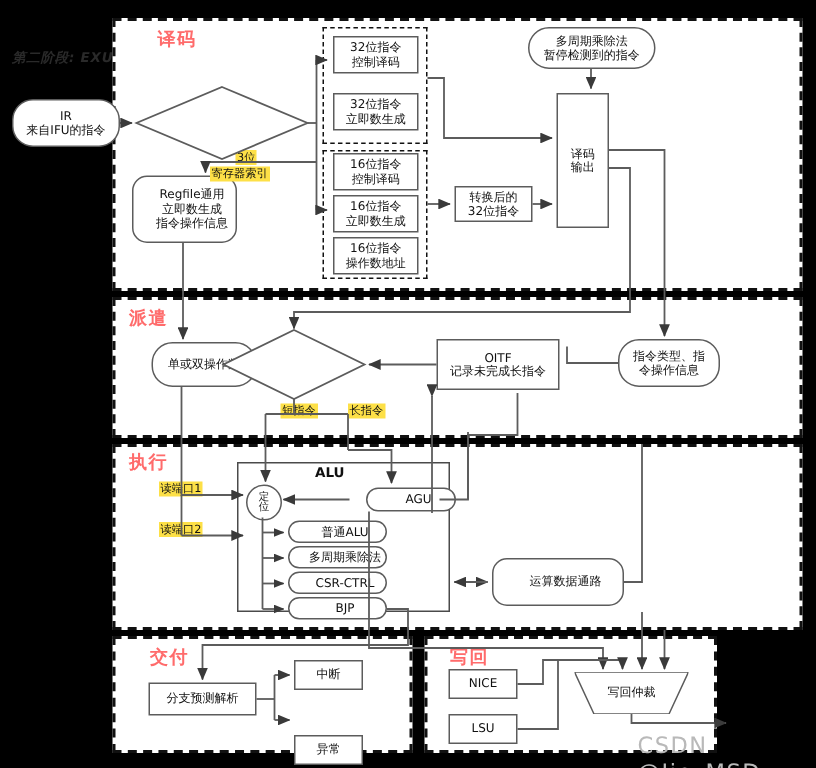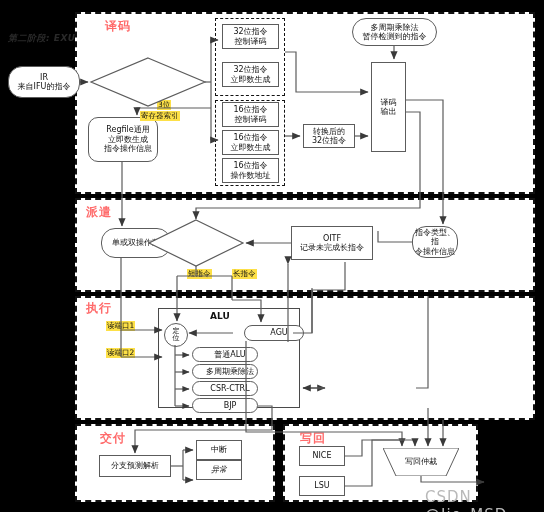--- a/index.html
+++ b/index.html
@@ -100,21 +100,21 @@
 
   <div class="box pill" style="left:101px;top:228px;width:70px;height:30px;">
     <span>单或双操作数</span>
   </div>
 
   <div class="box" style="left:291px;top:226px;width:82px;height:34px;flex-direction:column;">
     <span>OITF</span>
     <span>记录未完成长指令</span>
   </div>
 
-  <div class="box pill" style="left:412px;top:226px;width:46px;height:32px;flex-direction:column;">
+  <div class="box pill" style="left:412px;top:226px;width:68px;height:32px;flex-direction:column;">
     <span>指令类型、指</span>
     <span>令操作信息</span>
   </div>
 
   <div class="tag" style="left:187px;top:269px;">短指令</div>
   <div class="tag" style="left:232px;top:269px;">长指令</div>
 
   <div class="box group" style="left:158px;top:308px;width:142px;height:100px;"></div>
   <div class="alu-title" style="left:210px;top:311px;">ALU</div>
 
@@ -133,31 +133,34 @@
   <div class="box round" style="left:192px;top:364px;width:66px;height:15px;">
     <span>多周期乘除法</span>
   </div>
   <div class="box round" style="left:192px;top:381px;width:66px;height:15px;">
     <span>CSR-CTRL</span>
   </div>
   <div class="box round" style="left:192px;top:398px;width:66px;height:15px;">
     <span>BJP</span>
   </div>
 
+  <div class="box round" style="left:328px;top:372px;width:88px;height:32px;">
+    <span>运算数据通路</span>
+  </div>
 
   <div class="tag" style="left:106px;top:321px;">读端口1</div>
   <div class="tag" style="left:106px;top:348px;">读端口2</div>
 
   <div class="box" style="left:99px;top:455px;width:72px;height:22px;">
     <span>分支预测解析</span>
   </div>
   <div class="box" style="left:196px;top:440px;width:46px;height:20px;">
     <span>中断</span>
   </div>
-  <div class="box" style="left:196px;top:460px;width:46px;height:20px;font-style:italic;">
+  <div class="box" style="left:196px;top:490px;width:46px;height:20px;">
     <span>异常</span>
   </div>
 
   <div class="box" style="left:299px;top:446px;width:46px;height:20px;">
     <span>NICE</span>
   </div>
   <div class="box" style="left:299px;top:476px;width:46px;height:20px;">
     <span>LSU</span>
   </div>
 

